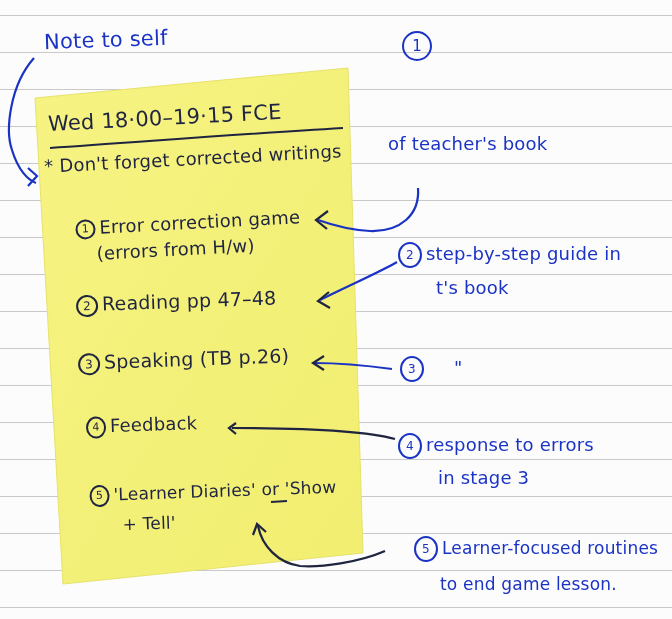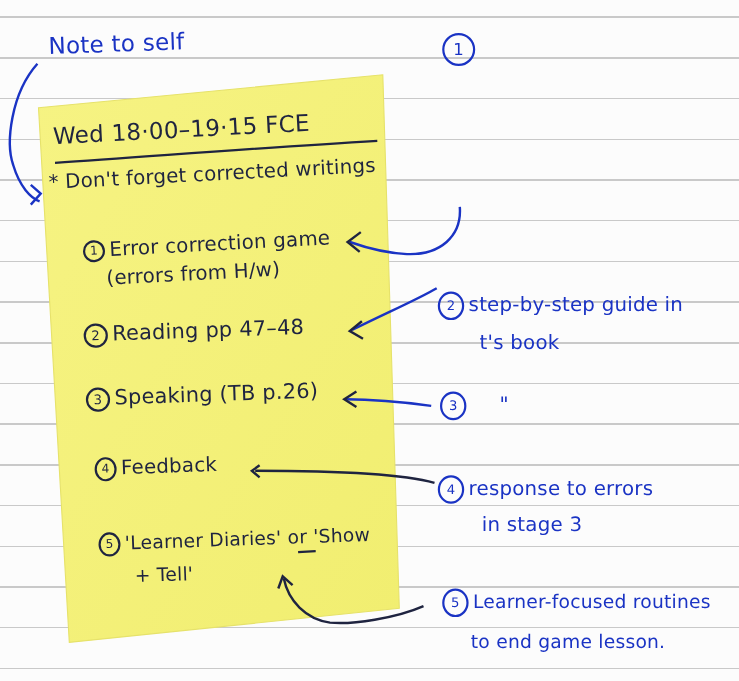--- a/index.html
+++ b/index.html
@@ -94,33 +94,34 @@
     <span class="circ" style="width:16px;height:18px;font-size:11px;line-height:18px;">5</span><span>'Learner Diaries' or 'Show</span><br>
     <span style="padding-left:32px">+ Tell'</span>
   </div>
 </div>
 
 <div>
   <div class="hand blue" style="left:388px; top:28px; font-size:18px; line-height:33px;">
     <span class="circ" style="width:26px;height:26px;font-size:15px;line-height:26px;margin-left:14px;">1</span><br>
     <br>
     <br>
+    <span>of teacher's book</span>
   </div>
 
-  <div class="hand blue" style="left:398px; top:261px; font-size:18px; line-height:34px;">
+  <div class="hand blue" style="left:398px; top:237px; font-size:18px; line-height:34px;">
     <span class="circ" style="width:20px;height:22px;font-size:12px;line-height:22px;">2</span><span>step-by-step guide in</span><br>
     <span style="padding-left:38px">t's book</span>
   </div>
 
   <div class="hand blue" style="left:400px; top:356px; font-size:18px;">
     <span class="circ" style="width:20px;height:22px;font-size:12px;line-height:22px;">3</span><span style="padding-left:26px">"</span>
   </div>
 
   <div class="hand blue" style="left:398px; top:428px; font-size:18px; line-height:33px;">
     <span class="circ" style="width:20px;height:22px;font-size:12px;line-height:22px;">4</span><span>response to errors</span><br>
     <span style="padding-left:40px">in stage 3</span>
   </div>
 
-  <div class="hand blue" style="left:402px; top:530px; font-size:17px; line-height:36px;">
+  <div class="hand blue" style="left:414px; top:530px; font-size:17px; line-height:36px;">
     <span class="circ" style="width:20px;height:22px;font-size:12px;line-height:22px;">5</span><span>Learner-focused routines</span><br>
     <span style="padding-left:26px">to end game lesson.</span>
   </div>
 </div>
 
 </body></html>

